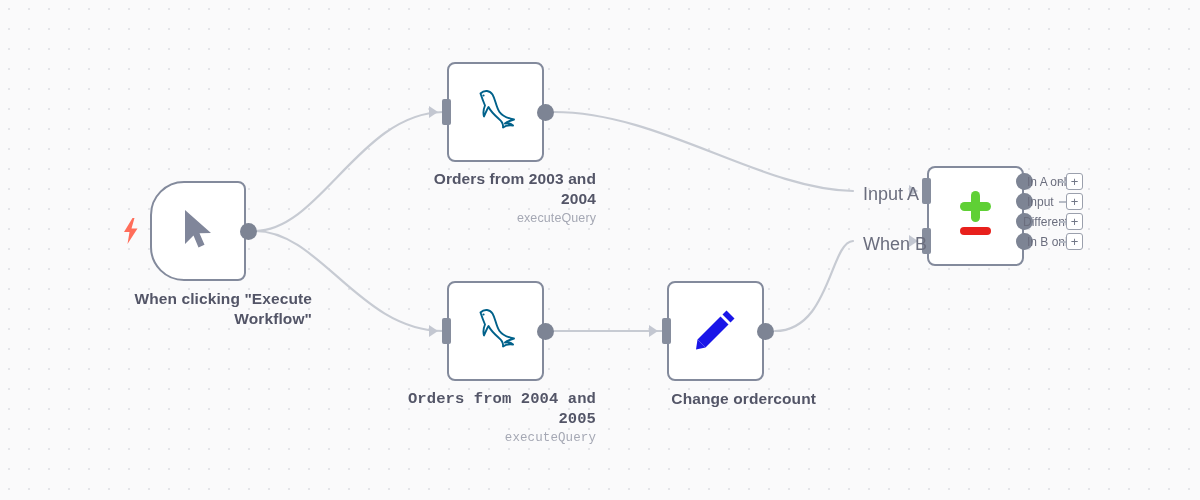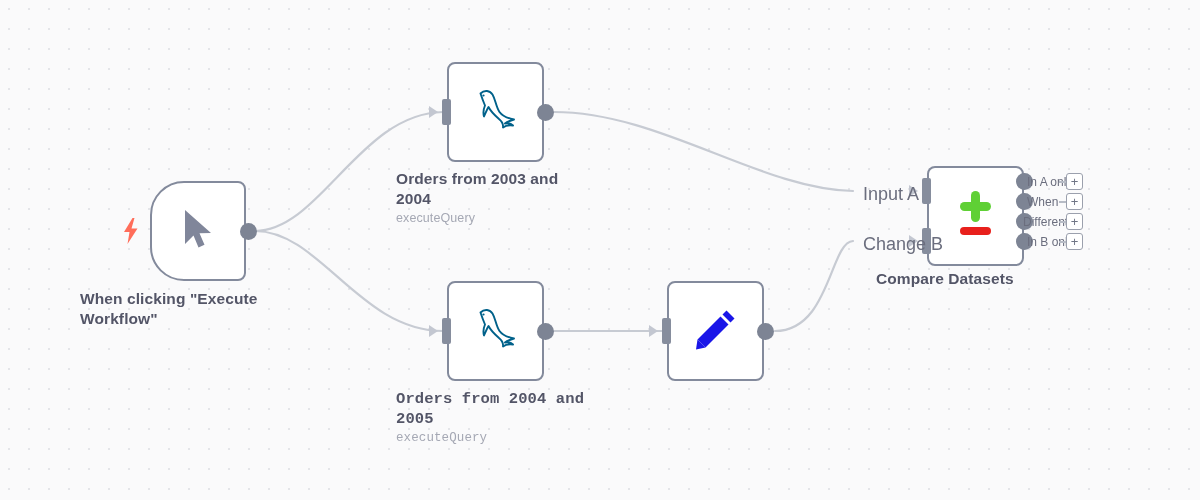--- a/index.html
+++ b/index.html
@@ -30,21 +30,21 @@
     border-radius: 8px;
     display: flex;
     align-items: center;
     justify-content: center;
   }
   .node.trigger {
     border-radius: 34px 8px 8px 34px;
   }
   .node-caption {
     position: absolute;
-    text-align: left;
+    text-align: right;
     color: #535567;
     font-size: 15.5px;
     font-weight: 700;
     line-height: 20px;
     letter-spacing: .1px;
   }
   .node-subcaption {
     display: block;
     color: #a5a8b4;
     font-size: 12.5px;
@@ -201,56 +201,56 @@
         <path d="M34.5 5.5 L42.5 13.5 L38.5 17.5 L30.5 9.5 Z" fill="#1a16e8"></path>
         <path d="M28.5 11.5 L36.5 19.5 L13.5 42.5 L5.5 34.5 Z" fill="#1a16e8"></path>
         <path d="M5.5 34.5 L13.5 42.5 L4 44.5 Z" fill="#1a16e8"></path>
       </svg>
     </span>
   </div>
   <span class="in-rect" style="left:662px; top:318px;"></span>
   <span class="in-arrow" style="left:649px; top:325px;"></span>
   <span class="out-dot" style="left:757px; top:323px;"></span>
 
+  <div class="node-caption" style="left:616px; top:389px; width:200px;">
+    <span>Change ordercount</span>
+  </div>
 
   <div class="node" style="left:927px; top:166px; width:97px; height:100px;">
     <span class="icon-wrap">
       <svg width="56" height="52" viewBox="0 0 56 52" xmlns="http://www.w3.org/2000/svg">
         <rect x="23" y="3" width="9" height="31" rx="4.5" fill="#5fd035"></rect>
         <rect x="12" y="14" width="31" height="9" rx="4.5" fill="#5fd035"></rect>
         <rect x="12" y="39" width="31" height="8" rx="4" fill="#e8201c"></rect>
       </svg>
     </span>
   </div>
 
   <span class="in-rect" style="left:922px; top:178px; height:26px;"></span>
   <span class="in-arrow" style="left:909px; top:185px;"></span>
   <span class="io-label" style="left:863px; top:184px;">Input A</span>
 
   <span class="in-rect" style="left:922px; top:228px; height:26px;"></span>
   <span class="in-arrow" style="left:909px; top:235px;"></span>
-  <span class="io-label" style="left:863px; top:234px;">Change B</span>
+  <span class="io-label" style="left:863px; top:234px;">When B</span>
 
   <span class="out-dot" style="left:1016px; top:173px;"></span>
   <span class="out-label" style="left:1027px; top:175px; width:40px;">In A only</span>
   <span class="plus-stub" style="left:1059px; top:181px; width:10px;"></span>
   <span class="plus-btn" style="left:1066px; top:173px;">+</span>
 
   <span class="out-dot" style="left:1016px; top:193px;"></span>
-  <span class="out-label" style="left:1027px; top:195px; width:40px;">When</span>
+  <span class="out-label" style="left:1027px; top:195px; width:40px;">Input</span>
   <span class="plus-stub" style="left:1059px; top:201px; width:10px;"></span>
   <span class="plus-btn" style="left:1066px; top:193px;">+</span>
 
   <span class="out-dot" style="left:1016px; top:213px;"></span>
   <span class="out-label" style="left:1023px; top:215px; width:44px;">Different</span>
   <span class="plus-stub" style="left:1059px; top:221px; width:10px;"></span>
   <span class="plus-btn" style="left:1066px; top:213px;">+</span>
 
   <span class="out-dot" style="left:1016px; top:233px;"></span>
   <span class="out-label" style="left:1027px; top:235px; width:40px;">In B only</span>
   <span class="plus-stub" style="left:1059px; top:241px; width:10px;"></span>
   <span class="plus-btn" style="left:1066px; top:233px;">+</span>
 
-  <div class="node-caption" style="left:876px; top:269px; width:200px;">
-    <span>Compare Datasets</span>
-  </div>
 
 </div>
 
 </body></html>

